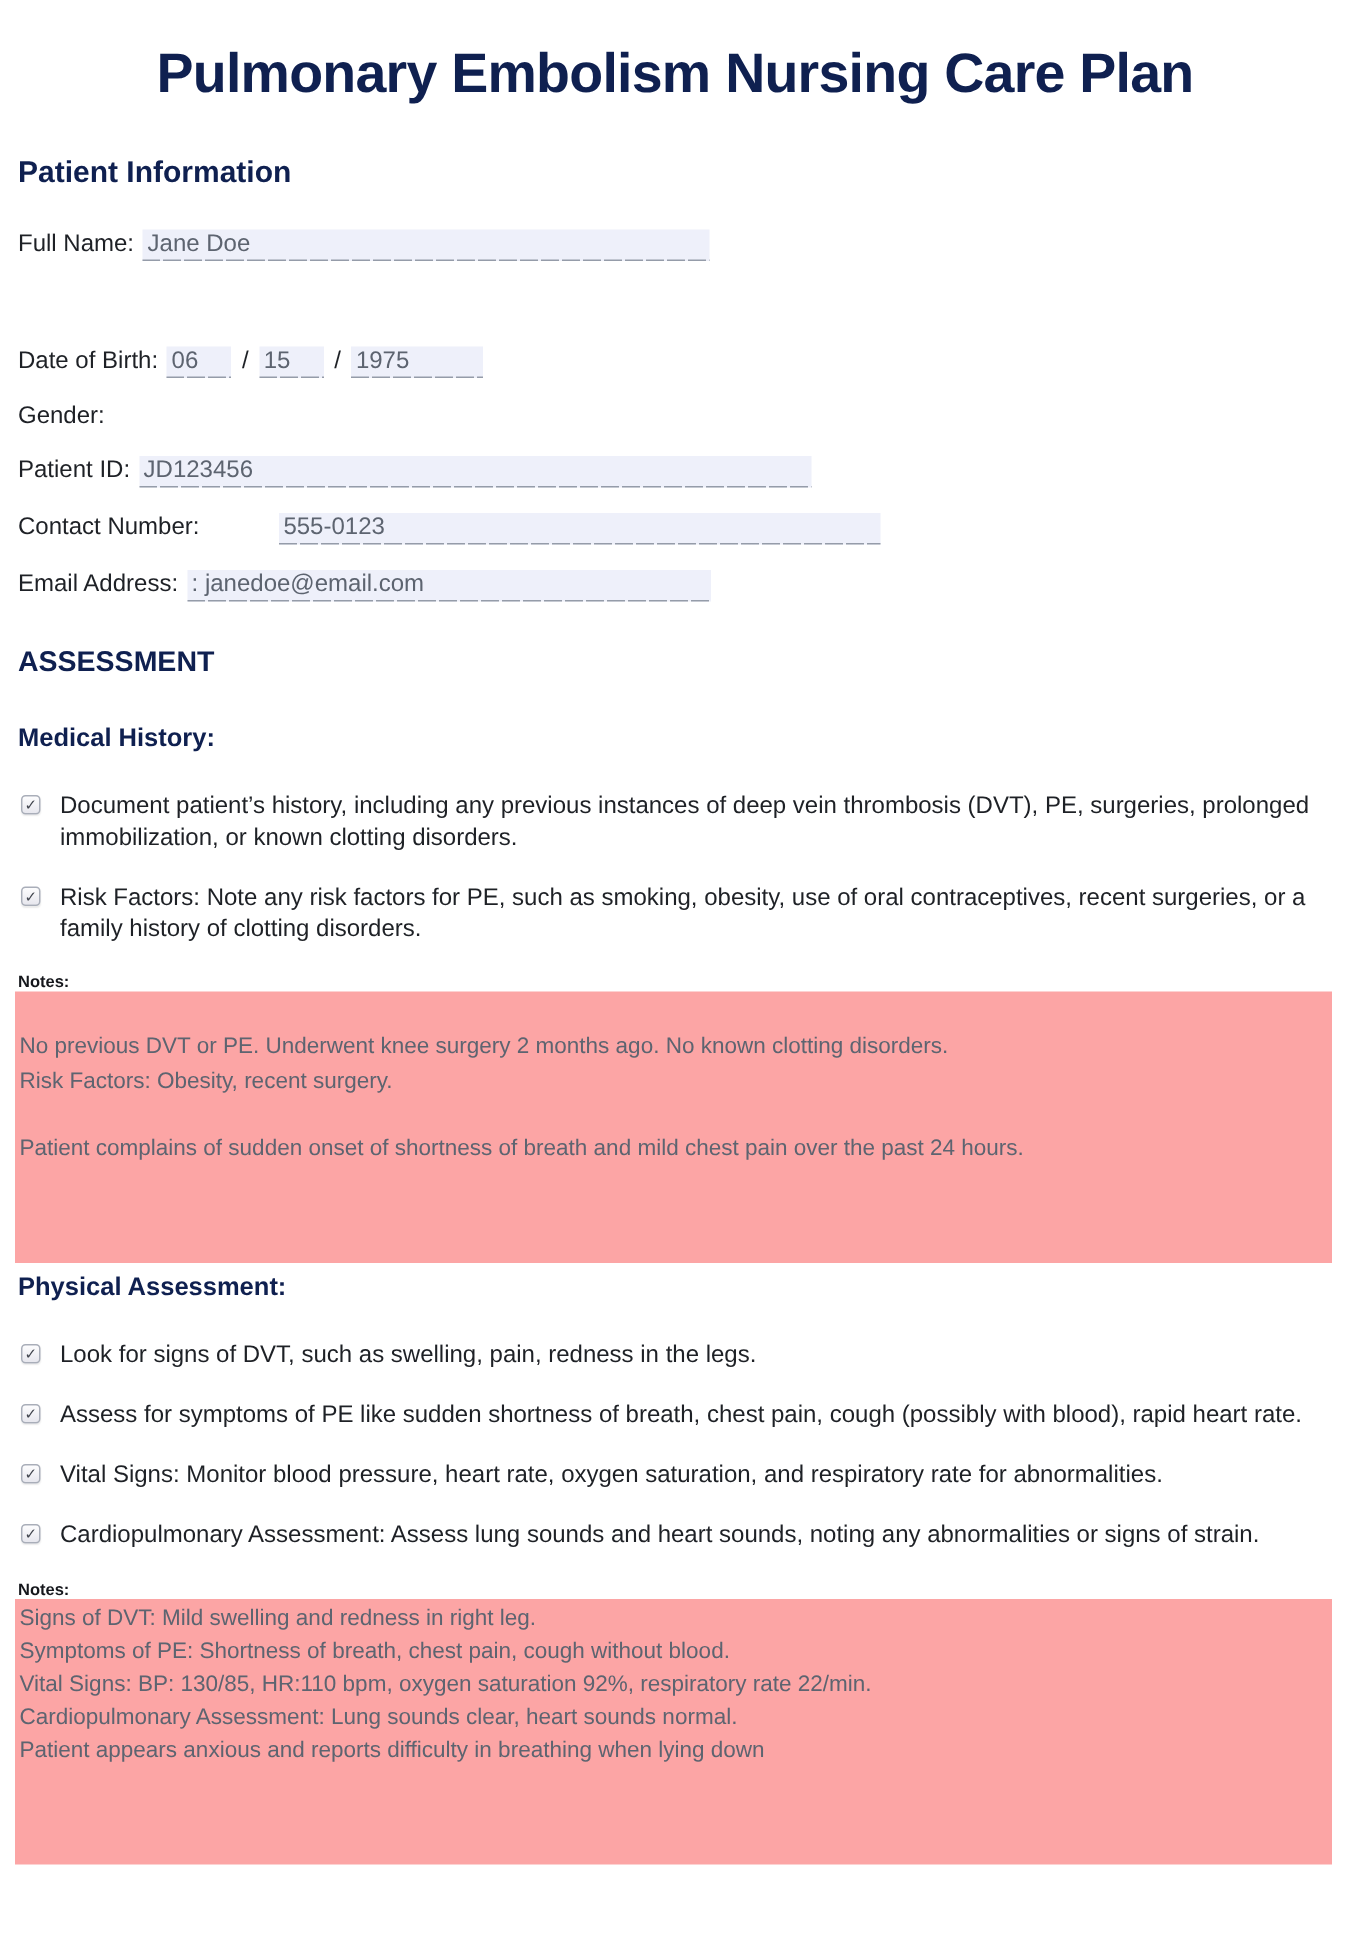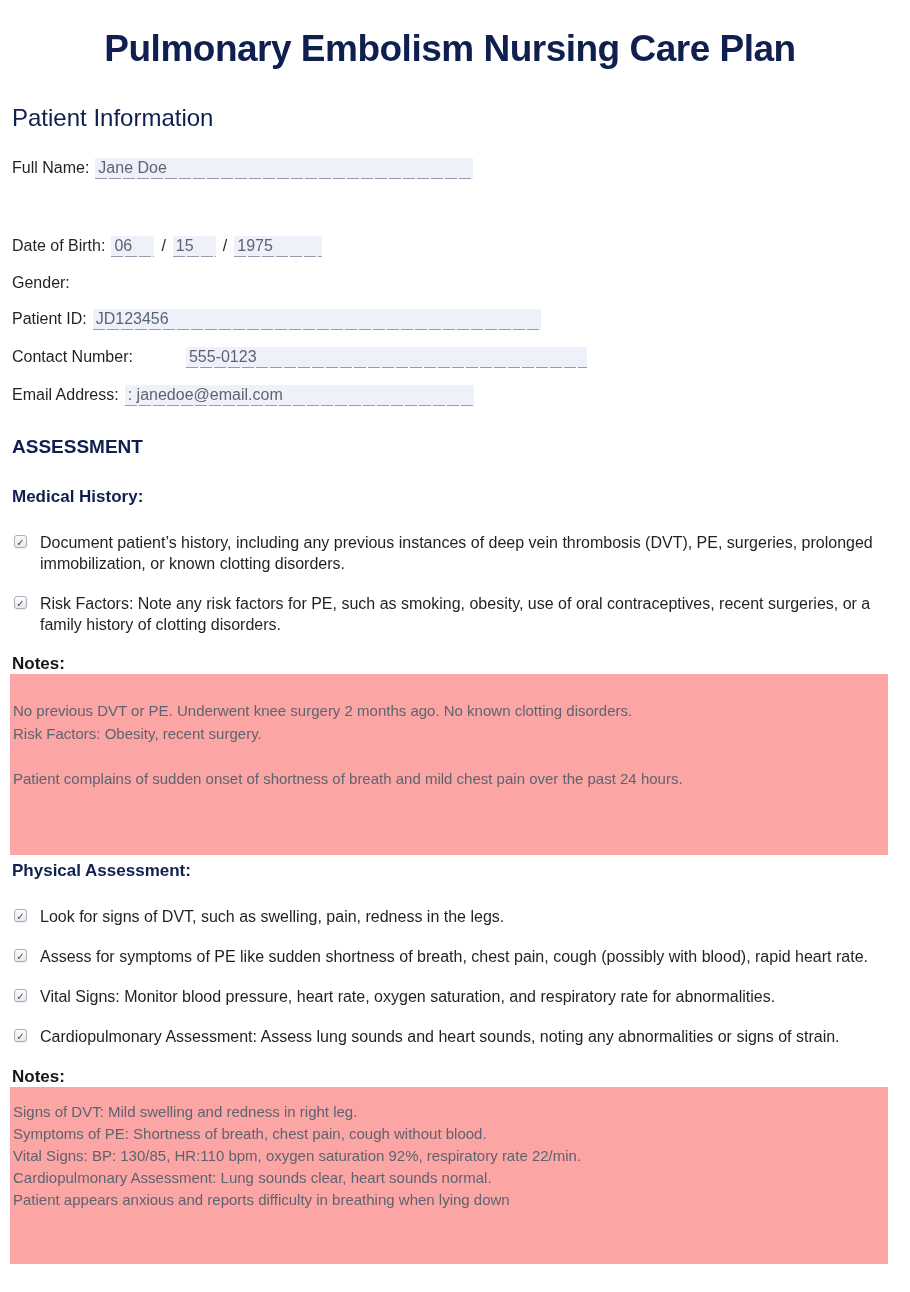--- a/index.html
+++ b/index.html
@@ -18,39 +18,39 @@
   
   .doc-title {
     text-align: center;
     font-size: 37px;
     font-weight: bold;
     color: #0f2050;
     letter-spacing: -0.5px;
     margin: 4px 0 34px 0;
   }
   .section-heading {
-    font-size: 24px;
-    font-weight: normal;
+    font-size: 20px;
+    font-weight: bold;
     color: #0f2050;
     margin: 0 0 26px 0;
   }
   .assessment-heading {
     font-size: 19px;
     font-weight: bold;
     color: #0f2050;
     margin: 30px 0 0 0;
   }
   .sub-heading {
     font-size: 17px;
     font-weight: bold;
     color: #0f2050;
     margin: 29px 0 0 0;
   }
   .notes-label {
-    font-size: 17px;
+    font-size: 11px;
     font-weight: bold;
     color: #15171c;
     margin: 19px 0 0 0;
   }
   
   .form-row {
     display: flex;
     align-items: baseline;
     margin-bottom: 17px;
     font-size: 16px;
@@ -109,21 +109,21 @@
     width: 878px;
     margin-left: -2px;
     background: #fca5a5;
     color: #5d6470;
     font-size: 15px;
     line-height: 22.5px;
     white-space: pre-wrap;
     padding: 26px 8px 8px 3px;
   }
   .notes-box.second {
-    padding-top: 14px;
+    padding-top: 2px;
     line-height: 22px;
   }
   .box-1 { min-height: 181px; }
   .box-2 { min-height: 177px; }
   .pa-heading { margin-top: 6px; }
 </style>
 </head>
 <body>
 
 <div class="page">

